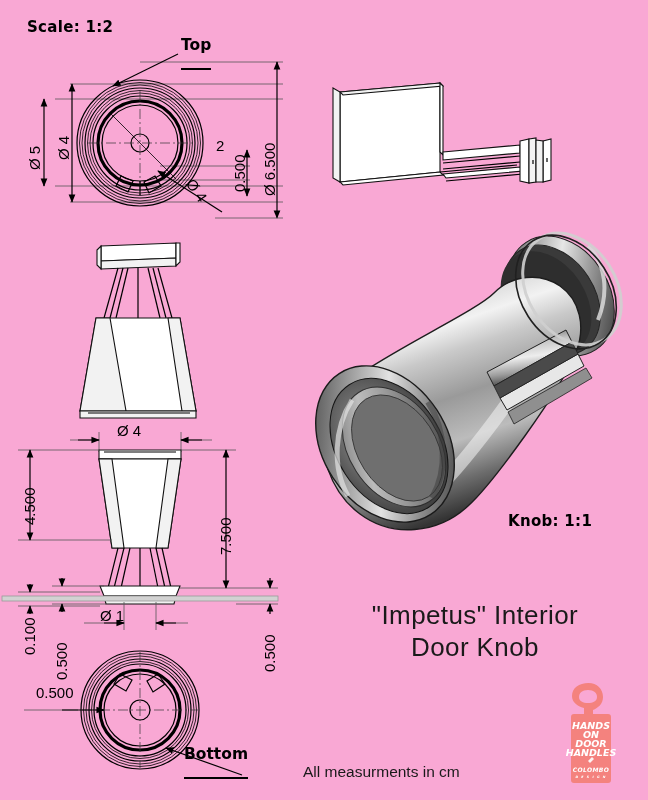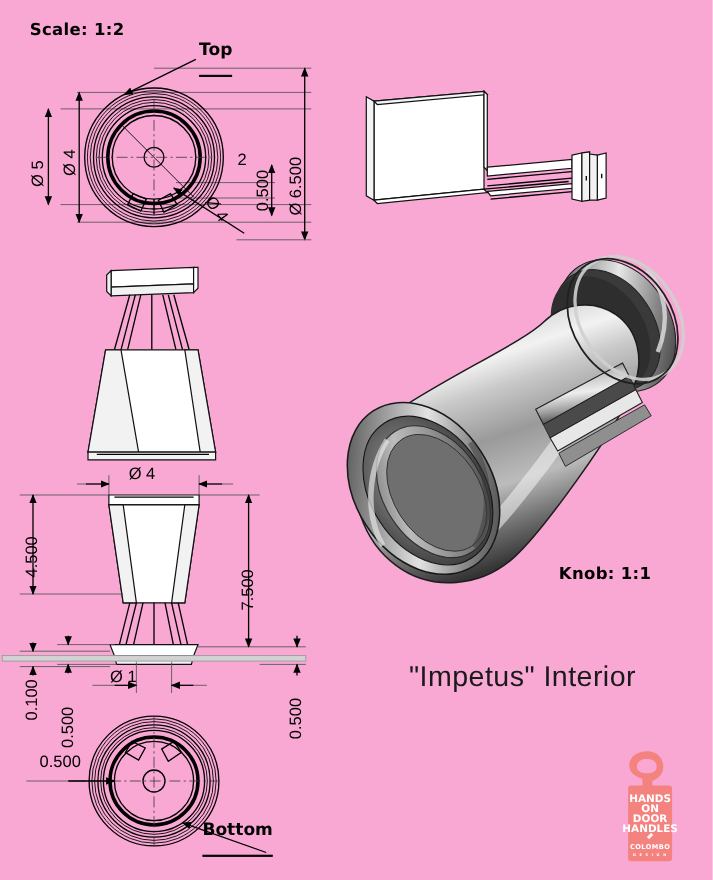--- a/index.html
+++ b/index.html
@@ -46,21 +46,21 @@
   .ln{stroke:#000;fill:none;}
   .thin{stroke-width:.8;}
   .med{stroke-width:1.2;}
   .thick{stroke-width:3.2;}
   .ext{stroke:#555;stroke-width:.8;}
   .ctr{stroke:#333;stroke-width:.7;stroke-dasharray:10 3 2 3;}
   .wf{stroke:#111;stroke-width:1.1;fill:#fff;}
   .wf2{stroke:#111;stroke-width:1.1;fill:#f2f2f2;}
 
   
-  .logo{position:absolute;}
+  .logo{position:absolute;font-style:italic;}
   .logo-txt{
     font-family:"DejaVu Sans", sans-serif;
     fill:#fff;font-weight:bold;text-anchor:middle;
   }
 </style>
 </head>
 <body>
 
 <div class="sheet">
 
@@ -369,22 +369,24 @@
   <div class="abs dim" style="left:100px;top:608px;">Ø 1</div>
 
   <div class="abs dim" style="left:36px;top:685px;">0.500</div>
 
   <div class="abs view-label" style="left:184px;top:746px;">Bottom</div>
 
   <div class="abs scale-label" style="left:508px;top:512px;">Knob: 1:1</div>
 
   <div class="abs" style="left:330px;top:600px;width:290px;">
     <div class="title-text">"Impetus" Interior</div>
+    <div class="title-text">Door Knob</div>
   </div>
 
+  <div class="abs note-text" style="left:303px;top:763px;">All measurments in cm</div>
 
   <div class="logo" style="left:560px;top:681px;width:56px;height:105px;">
     <svg viewBox="0 0 56 105" width="56" height="105">
       <path d="M28.5,2 C37,2 43,8 43,16 C43,23 38,27 33,29 L33,33
                L48,33 C50,33 51,34 51,36 L51,99 C51,101 50,102 48,102
                L14,102 C12,102 11,101 11,99 L11,36 C11,34 12,33 14,33
                L24,33 L24,27 C17,25 12,21 12,15 C12,7 19,2 28.5,2 Z
                M28,9 C22,9 19,12 19,16 C19,20 23,22 28,22 C33,22 37,20 37,16
                C37,12 34,9 28,9 Z" fill="#F4827E"></path>
       <g class="logo-txt">

